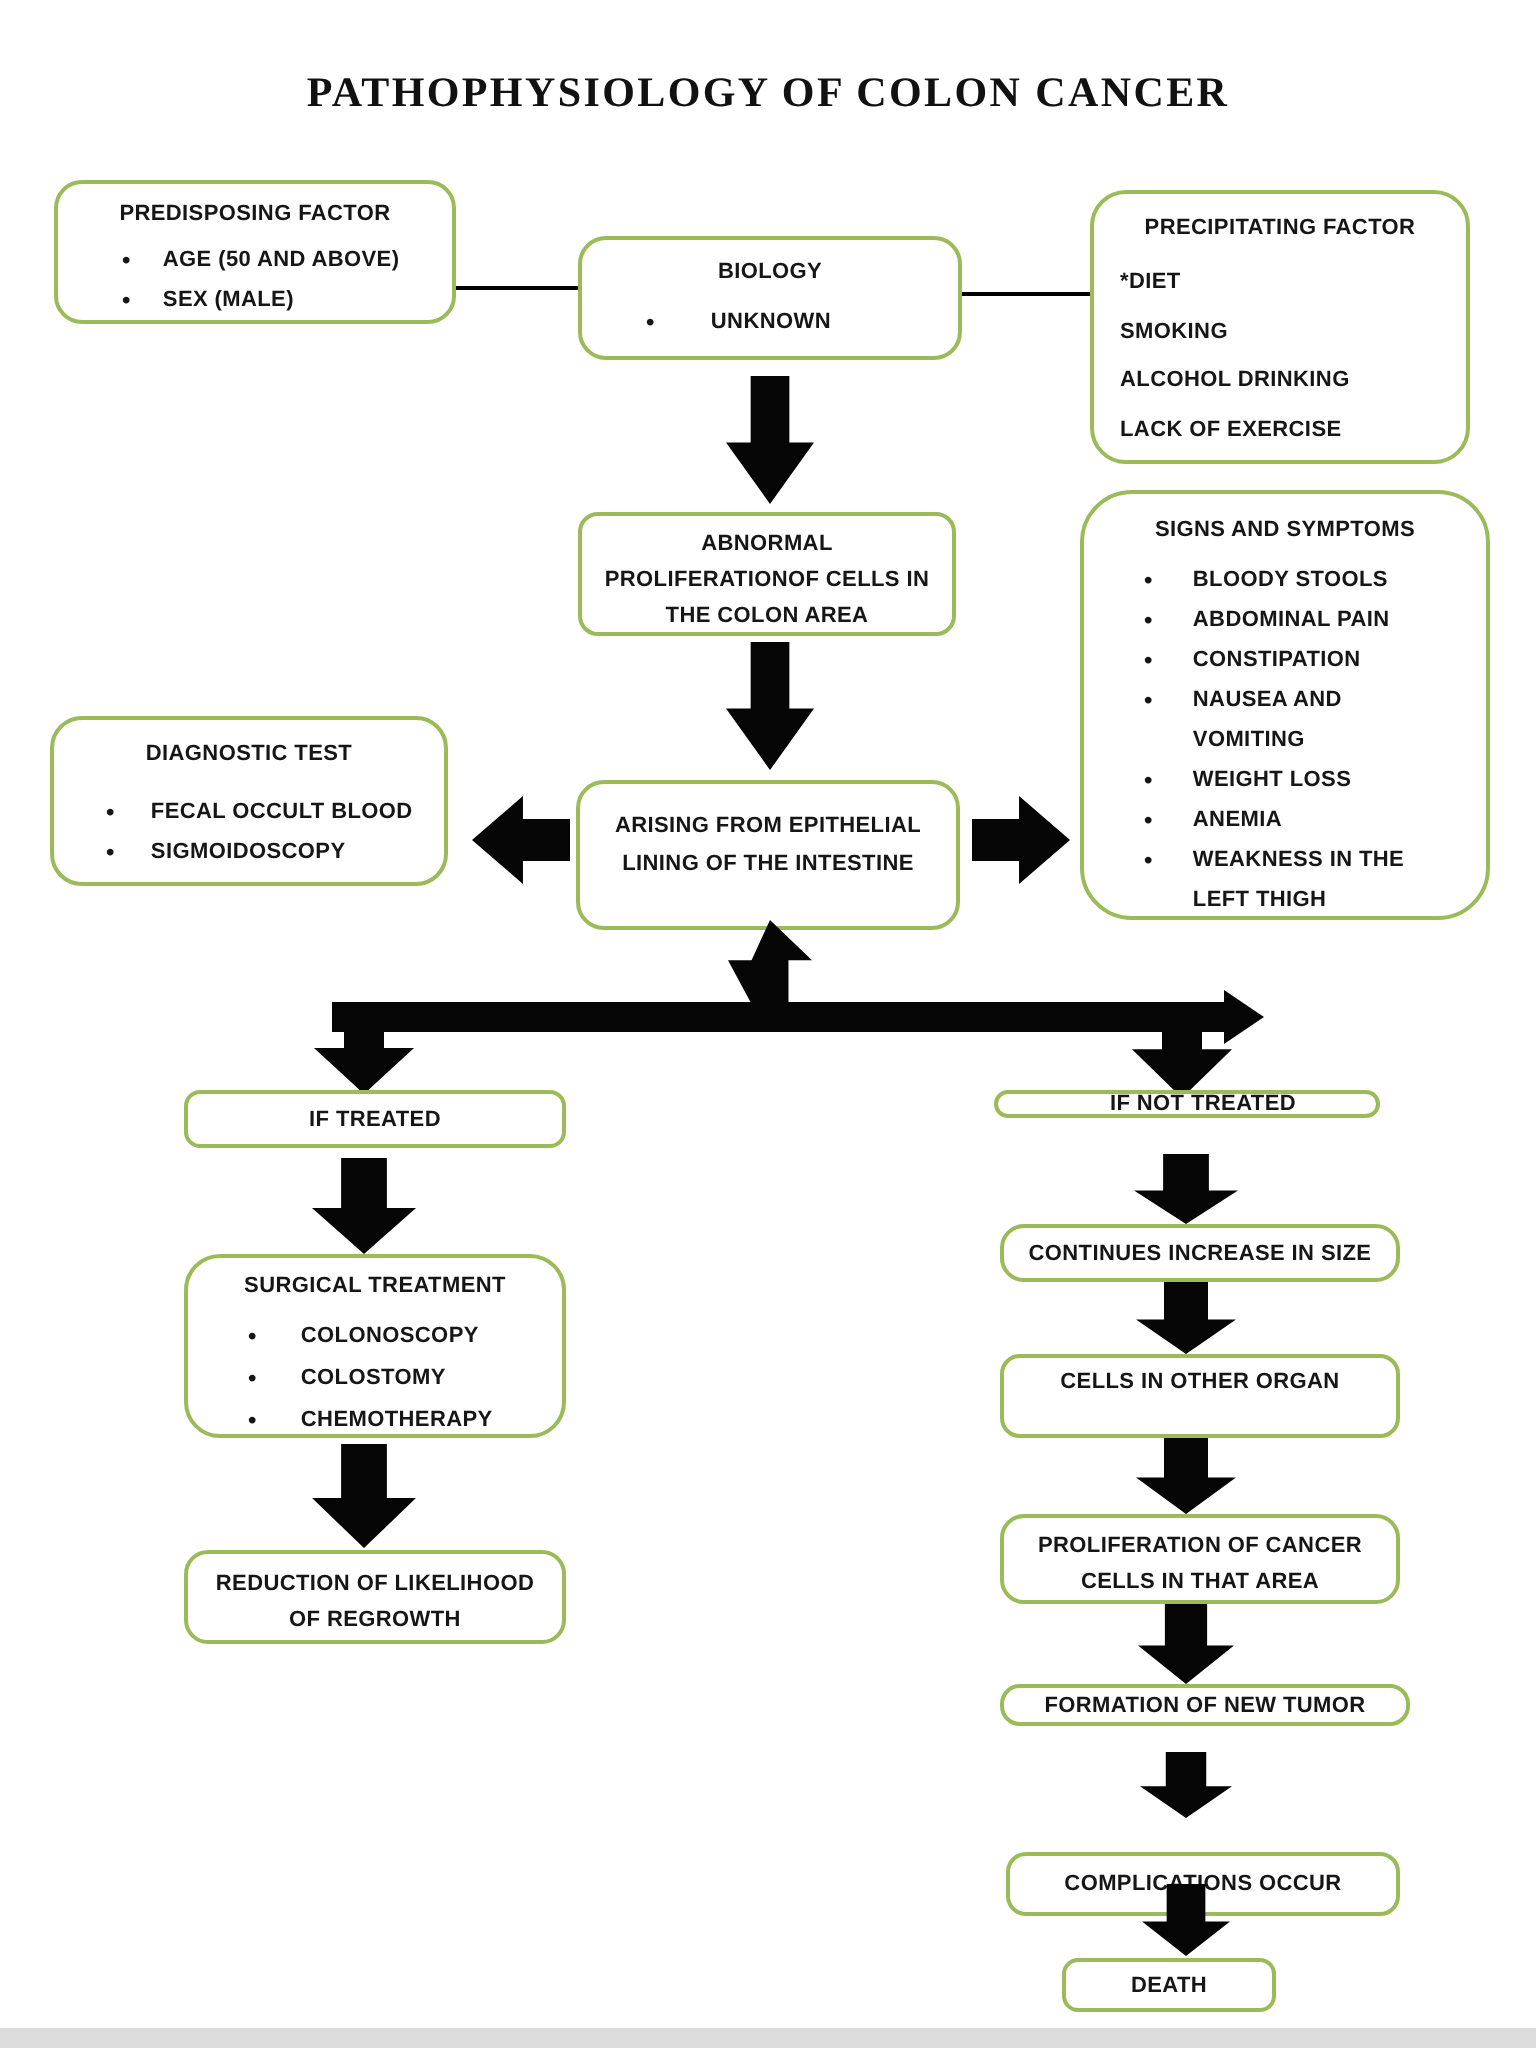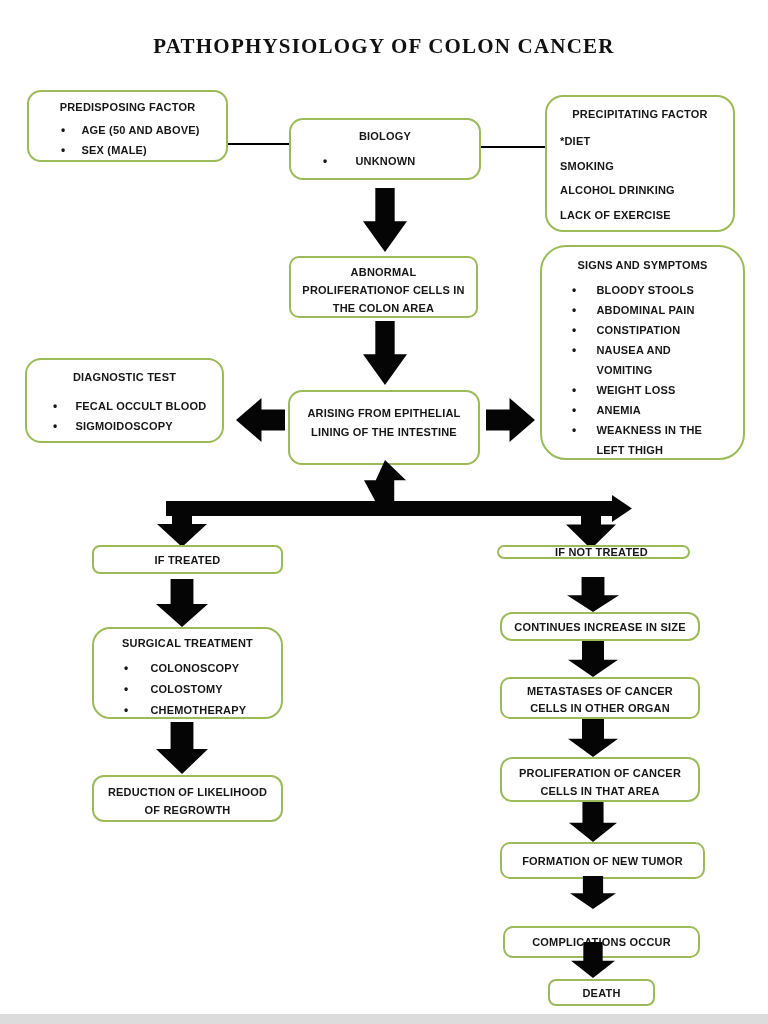--- a/index.html
+++ b/index.html
@@ -58,23 +58,23 @@
 
   #b-reduction{left:92px;top:775px;width:191px;height:47px;border-radius:12px;padding-top:6px;}
   #b-reduction .clines{line-height:18px;}
 
   #b-ifnottreated{left:497px;top:545px;width:193px;height:14px;border-radius:8px;padding-left:16px;}
   #b-continues{left:500px;top:612px;width:200px;height:29px;border-radius:12px;}
   #b-metastases{left:500px;top:677px;width:200px;height:42px;border-radius:10px;padding-top:4px;}
   #b-metastases .clines{line-height:17px;}
   #b-proliferation{left:500px;top:757px;width:200px;height:45px;border-radius:12px;padding-top:5px;}
   #b-proliferation .clines{line-height:18px;}
-  #b-formation{left:500px;top:842px;width:205px;height:37px;border-radius:10px;}
+  #b-formation{left:500px;top:842px;width:205px;height:21px;border-radius:10px;}
   #b-complications{left:503px;top:910px;width:197px;height:32px;border-radius:10px;margin-top:16px;}
-  #b-death{left:548px;top:979px;width:107px;height:27px;border-radius:8px;}
+  #b-death{left:531px;top:979px;width:107px;height:27px;border-radius:8px;}
 
   
   .hline{position:absolute;height:2px;background:#000;}
   #line-left{left:228px;top:143px;width:61px;}
   #line-right{left:481px;top:146px;width:64px;}
 
   .arr{position:absolute;background:var(--arrow);}
   .arr-down{clip-path:polygon(28% 0,72% 0,72% 52%,100% 52%,50% 100%,0 52%,28% 52%);}
   .arr-down-short{clip-path:polygon(30% 0,70% 0,70% 26%,100% 26%,50% 100%,0 26%,30% 26%);}
   .arr-up{clip-path:polygon(50% 0,100% 48%,72% 48%,72% 100%,28% 100%,0 48%,28% 48%);}
@@ -263,21 +263,20 @@
   <div class="arr arr-down" id="a10"></div>
 
   <div class="box" id="b-continues">
     <div class="single">CONTINUES INCREASE IN SIZE</div>
   </div>
 
   <div class="arr arr-down" id="a11"></div>
 
   <div class="box" id="b-metastases">
     <div class="clines">
-      <div>METASTASES OF CANCER</div>
       <div>CELLS IN OTHER ORGAN</div>
     </div>
   </div>
 
   <div class="arr arr-down" id="a12"></div>
 
   <div class="box" id="b-proliferation">
     <div class="clines">
       <div>PROLIFERATION OF CANCER</div>
       <div>CELLS IN THAT AREA</div>

